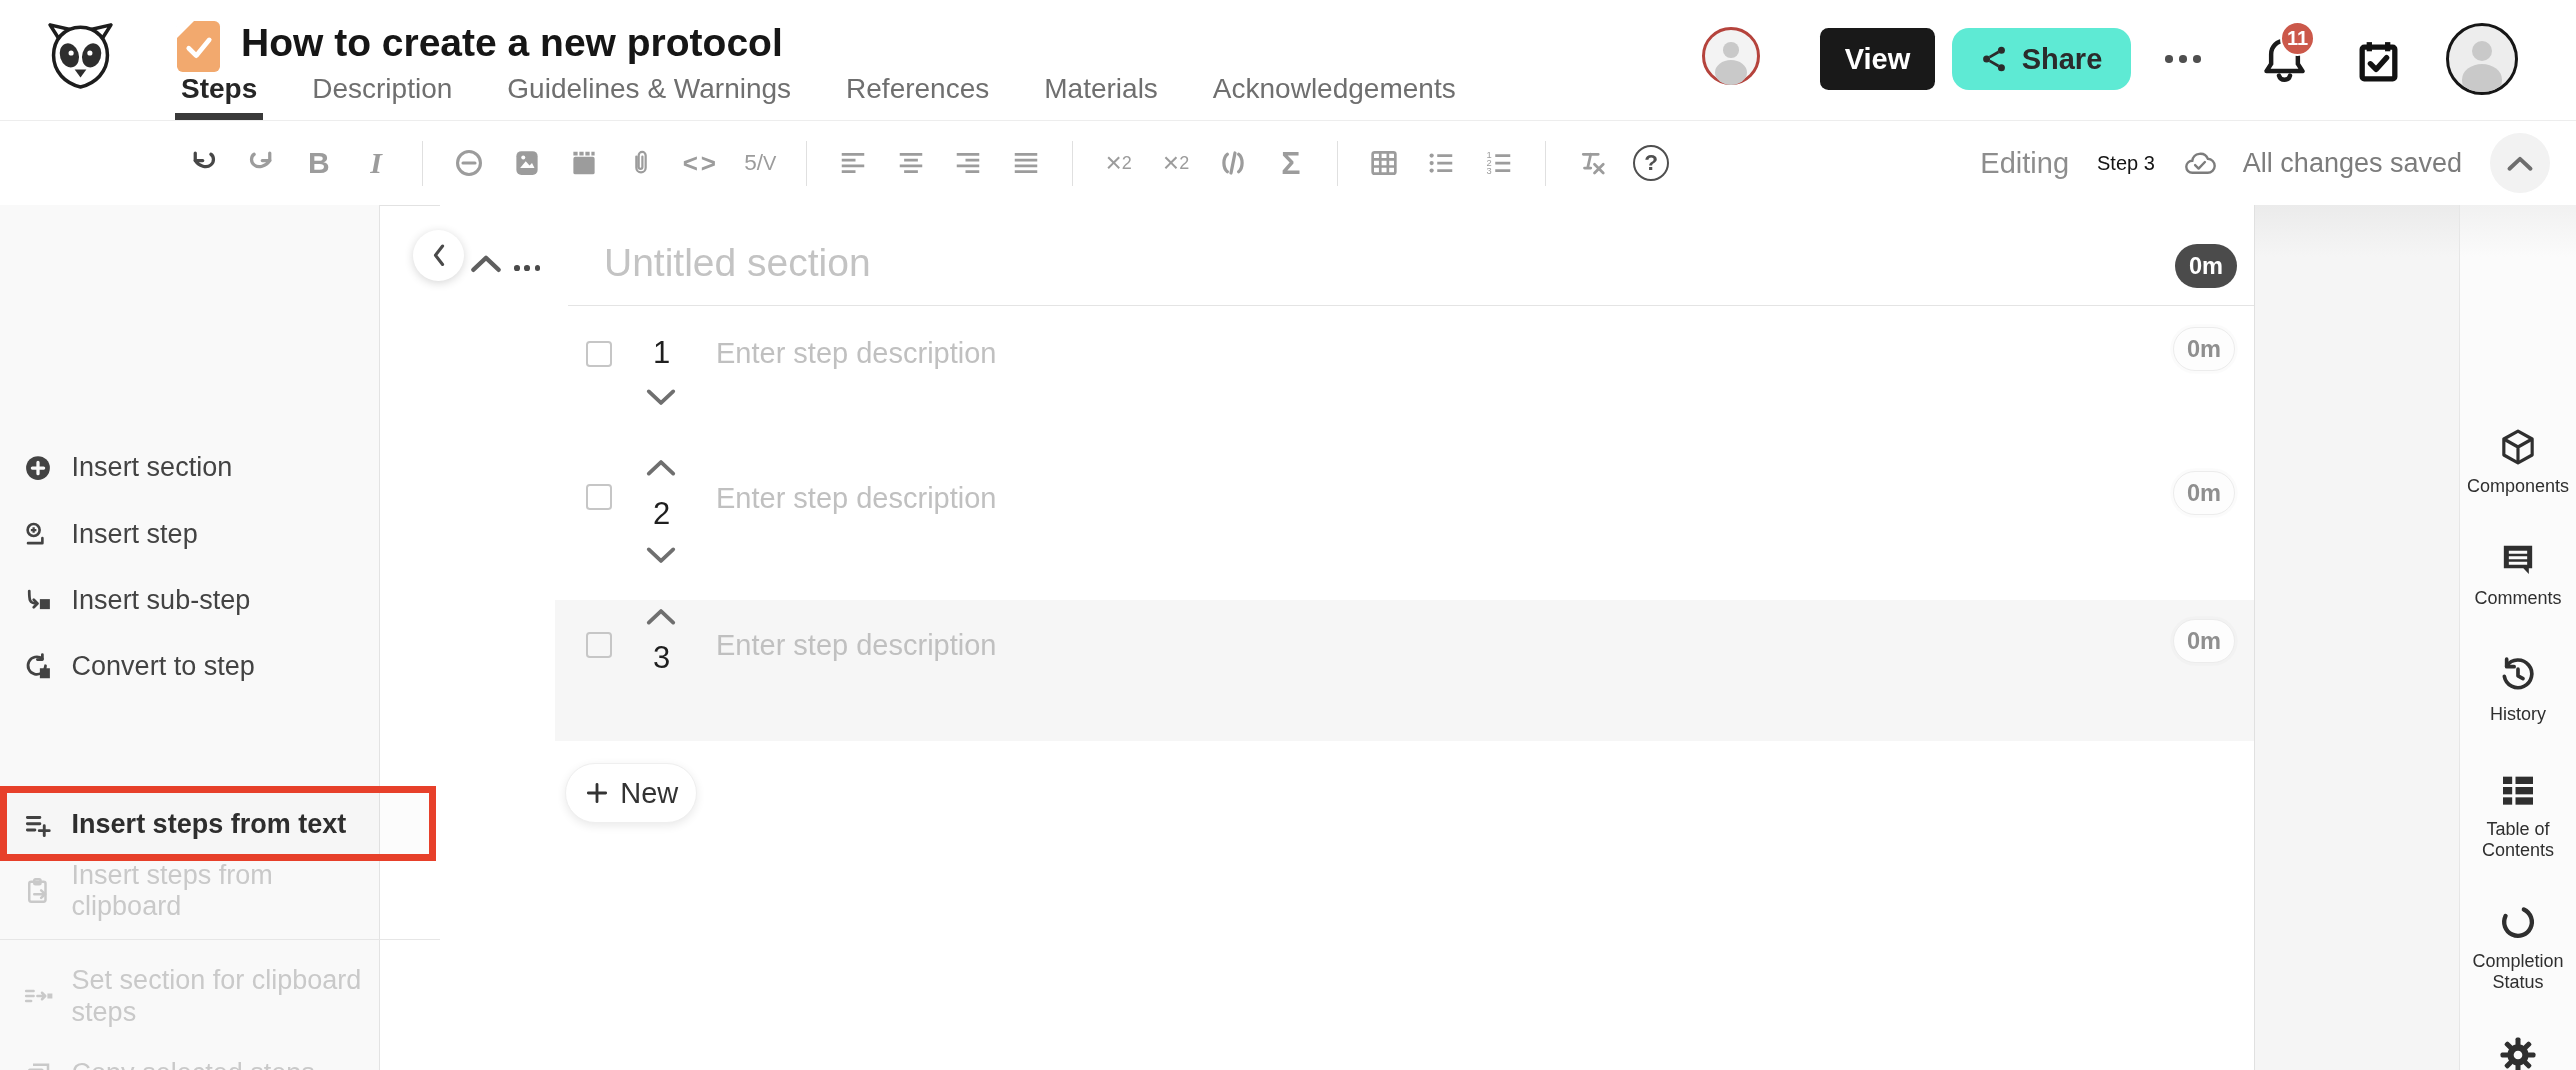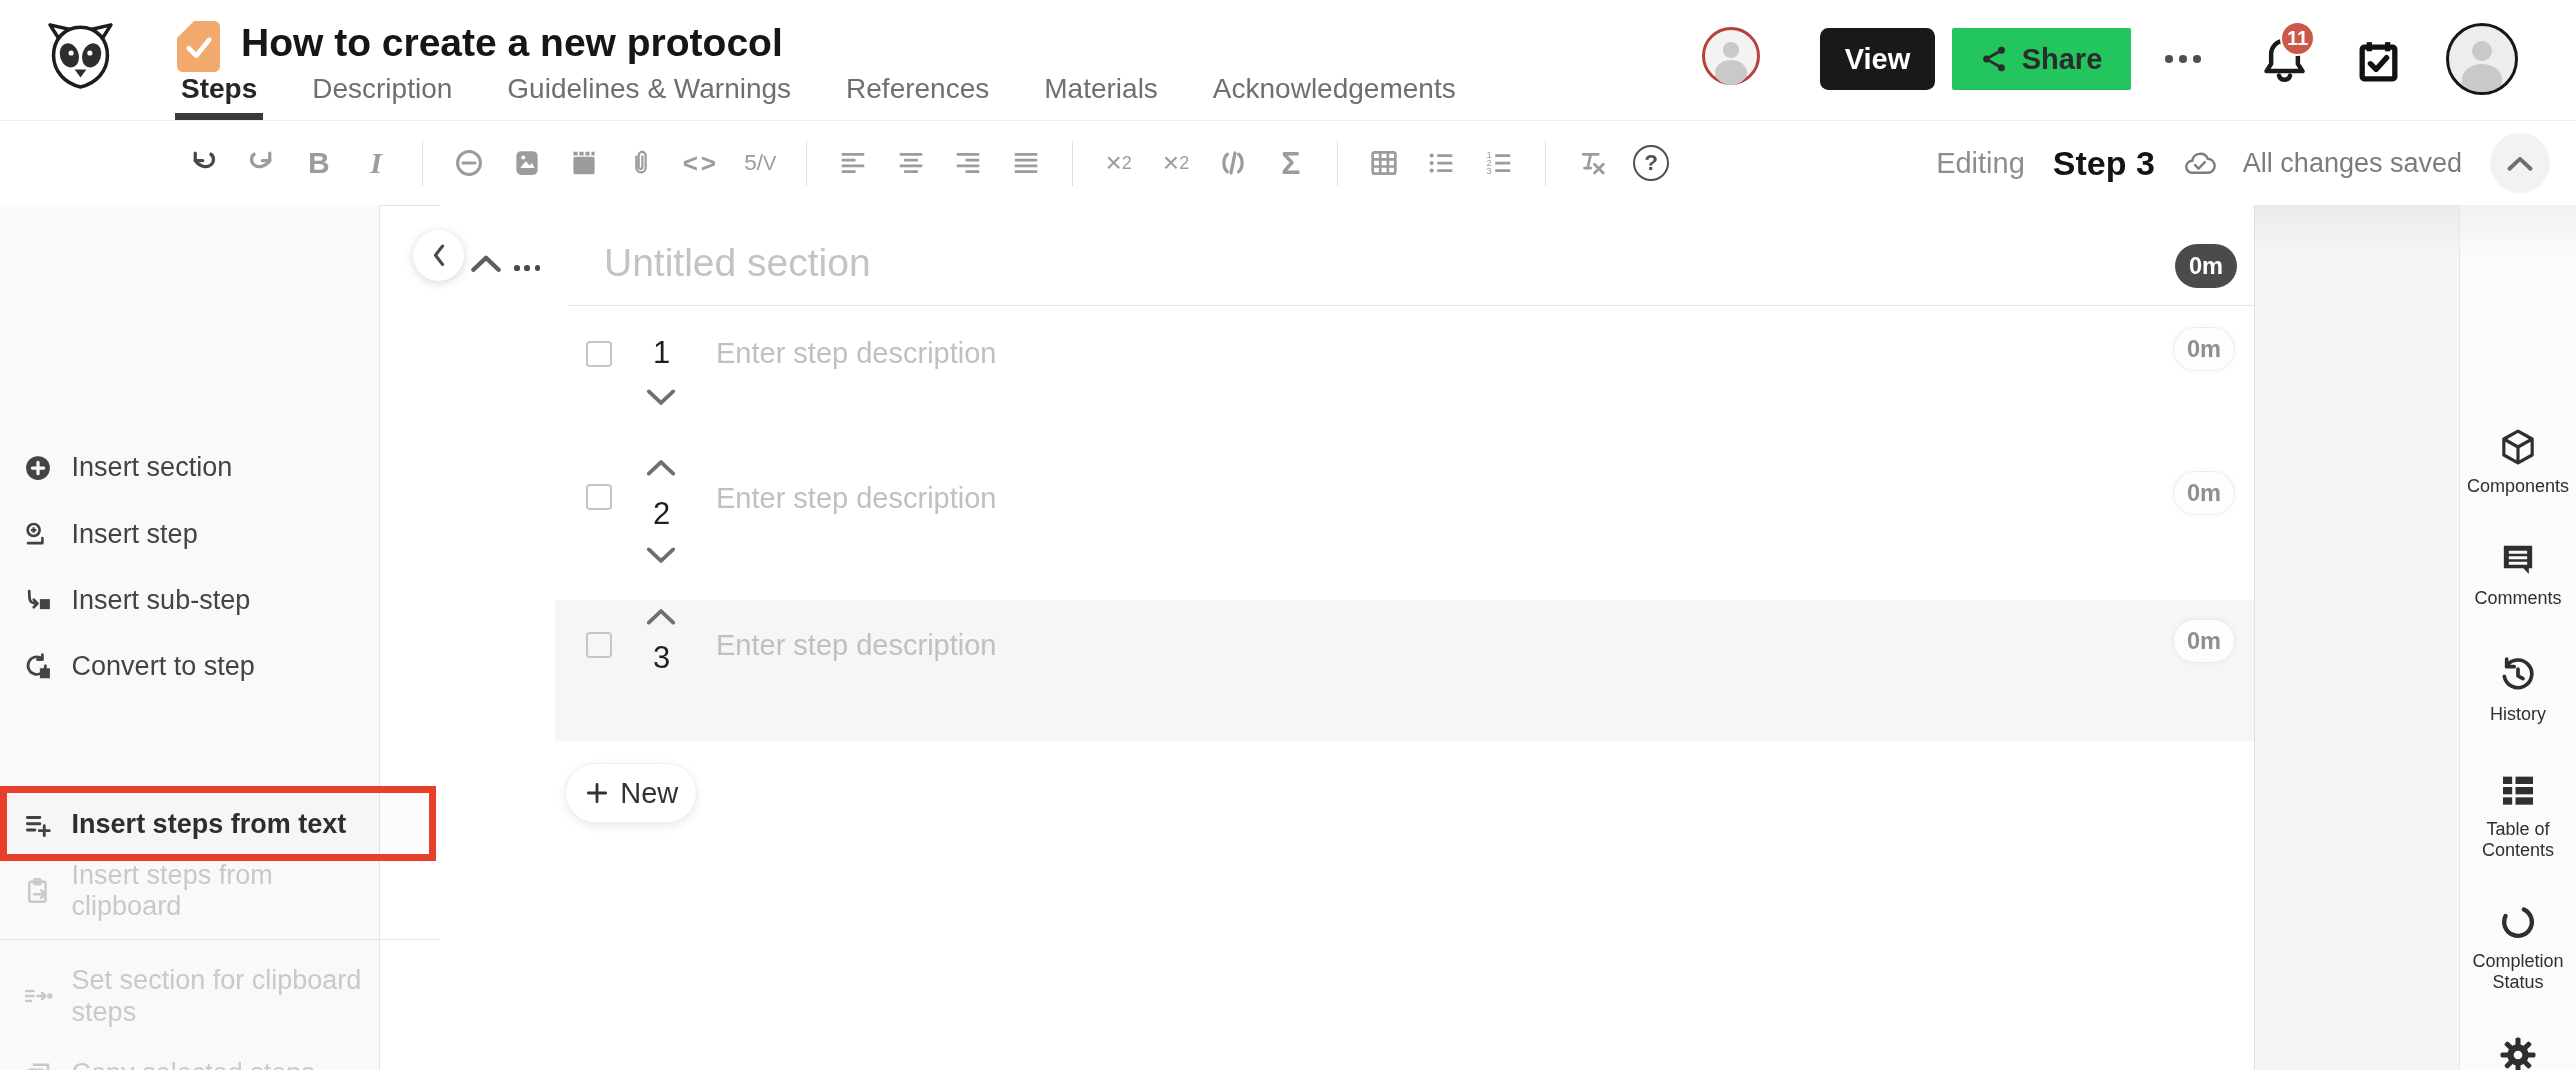--- a/index.html
+++ b/index.html
@@ -13,21 +13,21 @@
   .doc-icon{position:absolute;left:177px;top:21px;width:43px;height:51px;background:#f2a96e;border-radius:5.7px;}
   .doc-fold{position:absolute;left:0;top:0;width:0;height:0;border-top:17px solid #fff;border-right:17px solid transparent;}
   .doc-check{position:absolute;left:7.5px;top:15px;}
   .page-title{position:absolute;left:241px;top:21px;font-size:39px;font-weight:700;color:#161616;white-space:nowrap;}
   .tabs{position:absolute;left:181px;bottom:0;display:flex;gap:55px;align-items:flex-end;}
   .tab{position:relative;font-size:28px;color:#6f6f6f;padding-bottom:15px;white-space:nowrap;cursor:pointer;}
   .tab.active{color:#262626;font-weight:700;}
   .tab.active::after{content:"";position:absolute;left:-5.7px;right:-5.7px;bottom:0;height:7.5px;background:#3a3a3a;}
   .presence{position:absolute;left:1702px;top:27px;width:58px;height:58px;border-radius:50%;border:3.8px solid #b5433c;background:#f3f3f3;box-sizing:border-box;}
   .btn-view{position:absolute;left:1820px;top:28px;width:115px;height:62px;border-radius:8.5px;background:#191919;color:#fff;font-size:29px;font-weight:600;display:flex;align-items:center;justify-content:center;cursor:pointer;}
-  .btn-share{position:absolute;left:1952px;top:28px;width:179px;height:62px;border-radius:2px;background:#22c55e;color:#2b2b2b;font-size:29px;font-weight:600;display:flex;align-items:center;justify-content:center;gap:13px;cursor:pointer;}
+  .btn-share{position:absolute;left:1952px;top:28px;width:179px;height:62px;border-radius:17px;background:#5eead4;color:#2b2b2b;font-size:29px;font-weight:600;display:flex;align-items:center;justify-content:center;gap:13px;cursor:pointer;}
   .hdots{position:absolute;left:2165px;top:55px;display:flex;gap:6.6px;}
   .hdots i{width:7.5px;height:7.5px;border-radius:50%;background:#4f4f4f;}
   .bell{position:absolute;left:2259px;top:34px;color:#1b1b1b;}
   .badge-noti{position:absolute;left:2280px;top:21px;min-width:35px;height:35px;border-radius:18px;background:#cb584a;border:2.8px solid #fff;color:#fff;font-size:20px;font-weight:700;display:flex;align-items:center;justify-content:center;box-sizing:border-box;}
   .cal{position:absolute;left:2354px;top:36px;color:#121212;}
   .avatar{position:absolute;left:2446px;top:22.6px;width:72px;height:72px;border-radius:50%;border:3.8px solid #161616;background:#ededed;box-sizing:border-box;overflow:hidden;}
   .person-head{position:absolute;left:50%;top:24%;width:30%;height:30%;margin-left:-15%;border-radius:50%;background:#c9c9c9;}
   .person-body{position:absolute;left:50%;top:58%;width:62%;height:48%;margin-left:-31%;border-radius:50%;background:#c9c9c9;}
 
   
@@ -41,21 +41,21 @@
   .tbi .code{font-weight:700;font-size:26px;letter-spacing:2.8px;}
   .frac{font-size:22.6px;color:#9c9c9c;}
   .frac .n{vertical-align:8.5px;}
   .frac .d{vertical-align:-6.6px;font-size:20px;}
   .supsub{font-size:28px;}
   .supsub sup,.supsub sub{font-size:18px;}
   .sigma{font-size:32px;font-weight:600;}
   .help-c{width:36px;height:36px;border-radius:50%;border:2.8px solid #4f4f4f;color:#4f4f4f;display:flex;align-items:center;justify-content:center;font-size:22.6px;font-weight:700;box-sizing:border-box;}
   .tb-right{position:absolute;right:26px;top:0;height:100%;display:flex;align-items:center;gap:28px;}
   .t-editing{font-size:29px;color:#8d8d8d;}
-  .t-step{font-size:34px;font-weight:700;color:#141414;}
+  .t-step{font-size:20px;font-weight:400;color:#141414;}
   .saved{display:flex;align-items:center;gap:26px;color:#7c7c7c;font-size:27px;}
   .collapse-top{width:60px;height:60px;border-radius:50%;background:#f2f2f2;display:flex;align-items:center;justify-content:center;color:#6e6e6e;cursor:pointer;}
 
   
   .sidebar{position:absolute;left:0;top:205px;width:380px;height:865px;background:#f9f9f9;border-right:0.9px solid #e3e3e3;box-sizing:border-box;}
   .content{position:absolute;left:440px;top:205px;width:1814px;height:865px;background:#fff;}
   .vdiv{position:absolute;left:2254px;top:205px;width:0.9px;height:865px;background:#e0e0e0;}
   .gap-strip{position:absolute;left:2255px;top:205px;width:204px;height:865px;background:linear-gradient(#ebebeb 0px,#f5f5f5 52px);}
   .rpanel{position:absolute;left:2459px;top:205px;width:117px;height:865px;background:linear-gradient(#f1f1f1 0px,#fbfbfb 52px);border-left:0.9px solid #e6e6e6;box-sizing:border-box;}
 

